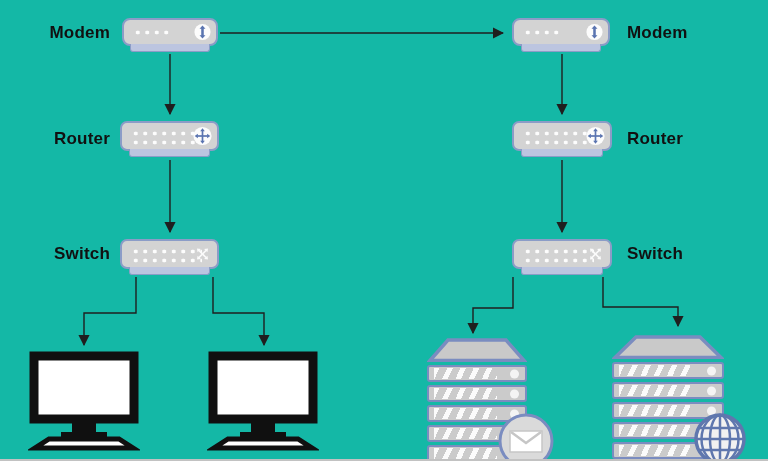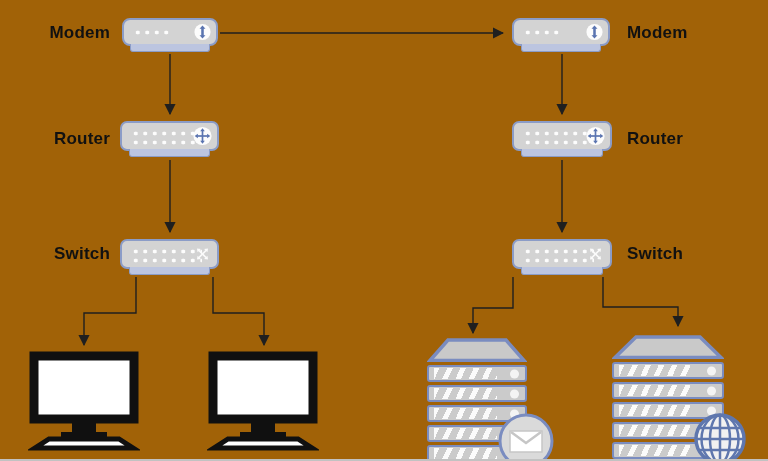--- a/index.html
+++ b/index.html
@@ -1,18 +1,18 @@
 <!DOCTYPE html>
 <html><head>
 <meta charset="utf-8">
 <style>
   html,body { margin:0; padding:0; background:#fff; }
   #canvas {
     position:relative; width:768px; height:461px; overflow:hidden;
-    background:#a16207; box-sizing:border-box;
+    background:#14b8a6; box-sizing:border-box;
     border-bottom:2px solid #c2c2c2;
     font-family:"Liberation Sans", sans-serif;
   }
   svg.overlay { position:absolute; left:0; top:0; }
 
   
   .node-label {
     position:absolute; font-size:17px; font-weight:bold; color:#111;
     letter-spacing:0.2px;
   }

